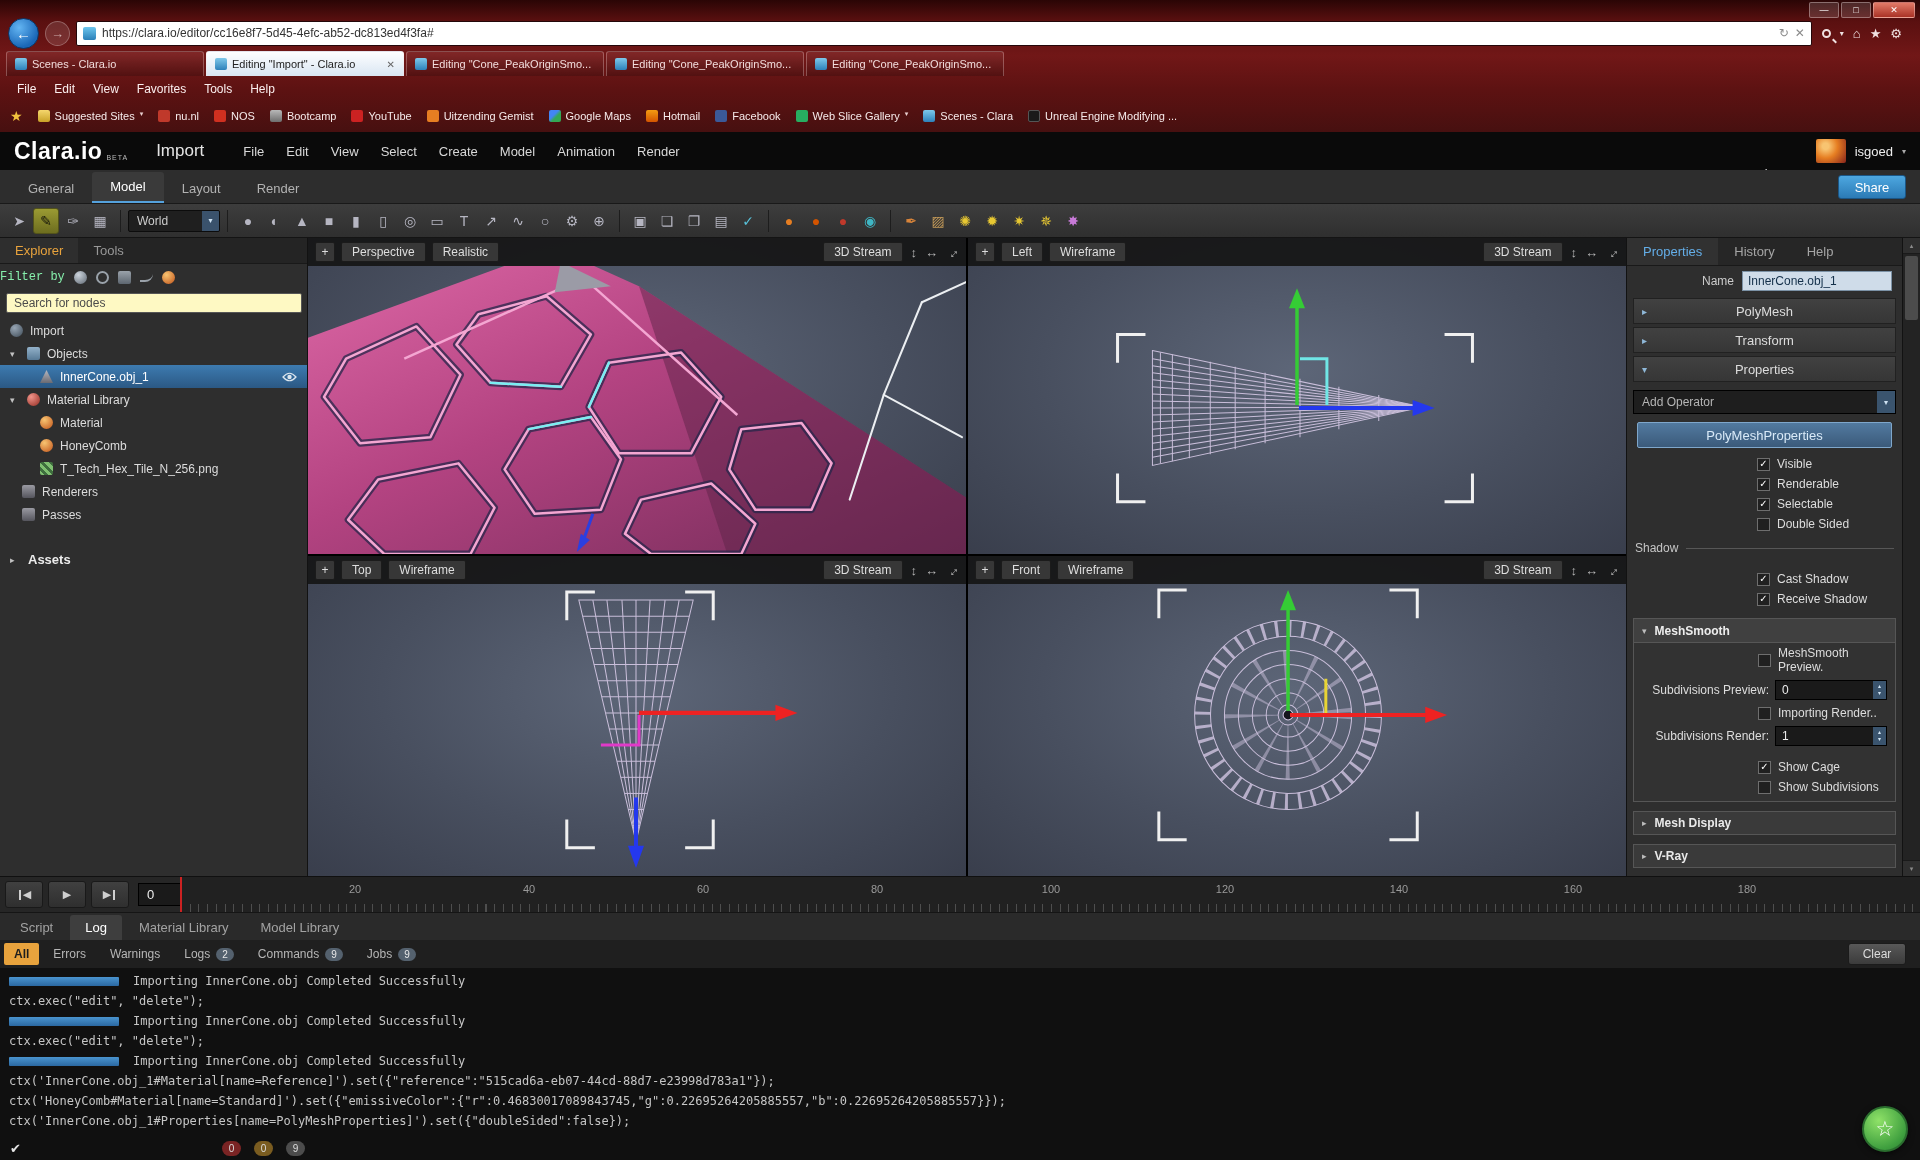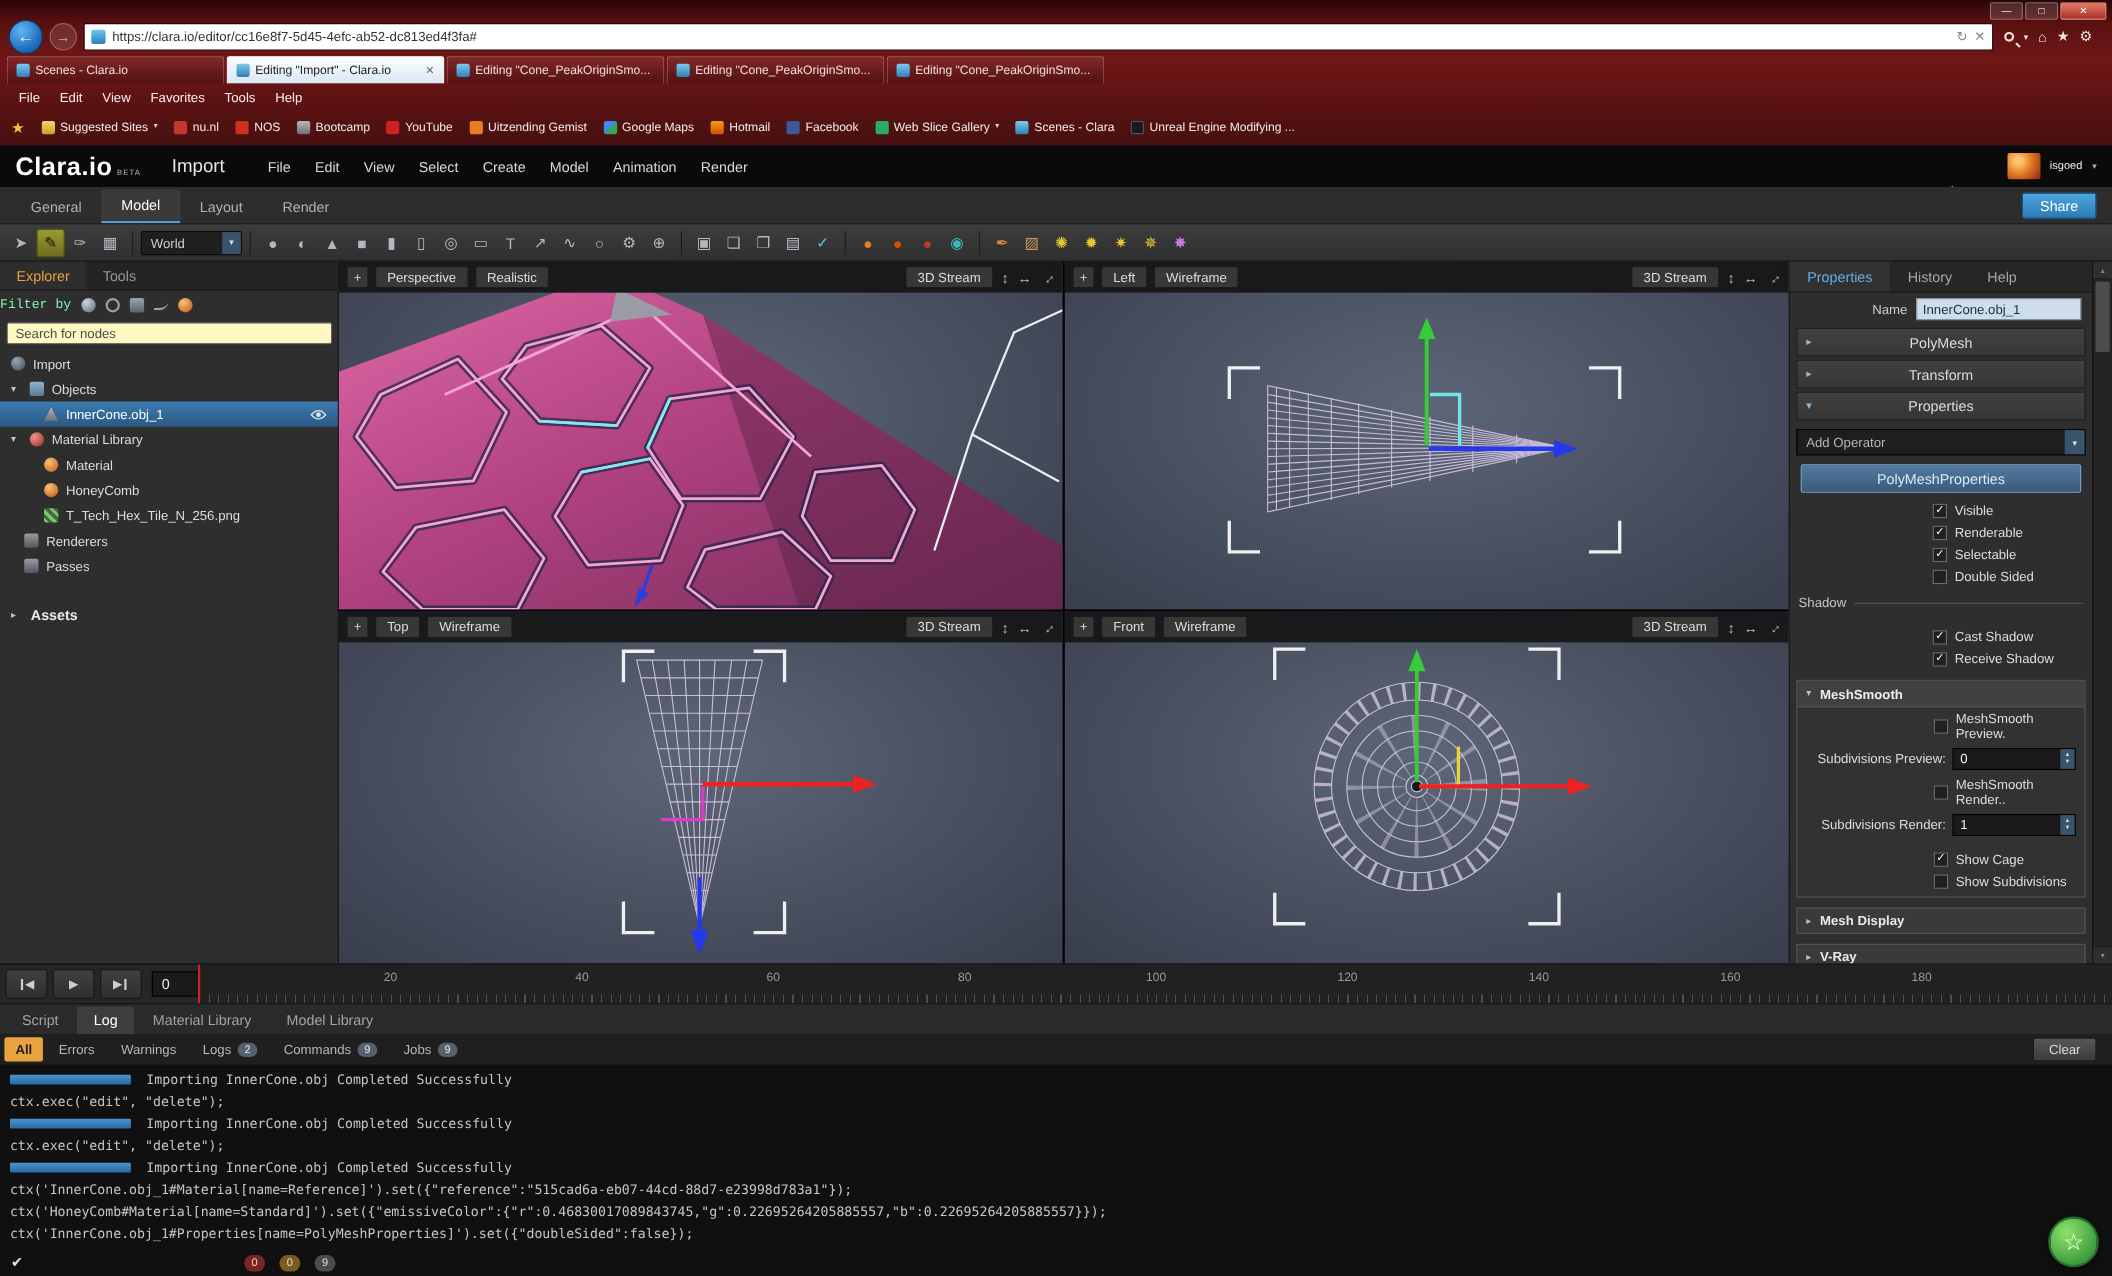--- a/index.html
+++ b/index.html
@@ -46,21 +46,21 @@
   .app-header { position:absolute; top:132px; left:0; right:0; height:38px; background:#0a0a0a; display:flex; align-items:center; }
   .logo { margin-left:14px; font-size:23px; font-weight:bold; color:#fff; letter-spacing:.5px; }
   .beta { font-size:7px; color:#bbb; margin:12px 0 0 4px; letter-spacing:1px; }
   .doc-title { margin-left:28px; font-size:17px; color:#e4e4e4; }
   .app-menus { display:flex; margin-left:28px; }
   .app-menu { color:#d8d8d8; font-size:13px; padding:5px 11px; }
   .hdr-right { margin-left:auto; display:flex; align-items:center; gap:9px; margin-right:14px; }
   .learn { color:#d8d8d8; font-size:13px; display:flex; align-items:center; gap:5px;margin-top:44px; }
   .caret { font-size:8px; color:#aaa; }
   .avatar { width:30px; height:24px; border-radius:2px; background:radial-gradient(circle at 32% 30%,#f8c471 12%,#e67e22 45%,#8f2b1c 95%); }
-  .username { color:#eee; font-size:10px; }
+  .username { color:#eee; font-size:13px; }
 
   
   .mode-row { position:absolute; top:170px; left:0; right:0; height:34px; background:#2d2d2d; border-bottom:1px solid #191919; display:flex; align-items:flex-end; padding-left:10px; }
   .mode-tab { padding:7px 18px; font-size:13px; color:#b2b2b2; }
   .mode-tab.active { color:#fff; background:#3a3a3a; border-bottom:2px solid #55a2dd; border-radius:3px 3px 0 0; }
   .share-btn { position:absolute; right:14px; top:5px; width:68px; height:24px; background:linear-gradient(#4da7e0,#2b7ab5);
     border:1px solid #1b5686; border-radius:3px; color:#fff; font-size:13px; display:flex; align-items:center; justify-content:center; }
 
   
   .toolbar { position:absolute; top:204px; left:0; right:0; height:34px; background:linear-gradient(#3d3d3d,#2f2f2f);
@@ -744,21 +744,21 @@
           <span class="num-input">
             <span>0</span>
             <span class="spin">
               <span>▴</span>
                 <span>▾</span>
             </span>
           </span>
         </div>
         <div class="flag-row">
           <span class="cb"></span>
-          <span>MeshSmooth Render..</span>
+          <span>Importing Render..</span>
         </div>
         <div class="subdiv-row">
           <span>Subdivisions Render:</span>
           <span class="num-input">
             <span>1</span>
             <span class="spin">
               <span>▴</span>
                 <span>▾</span>
             </span>
           </span>

